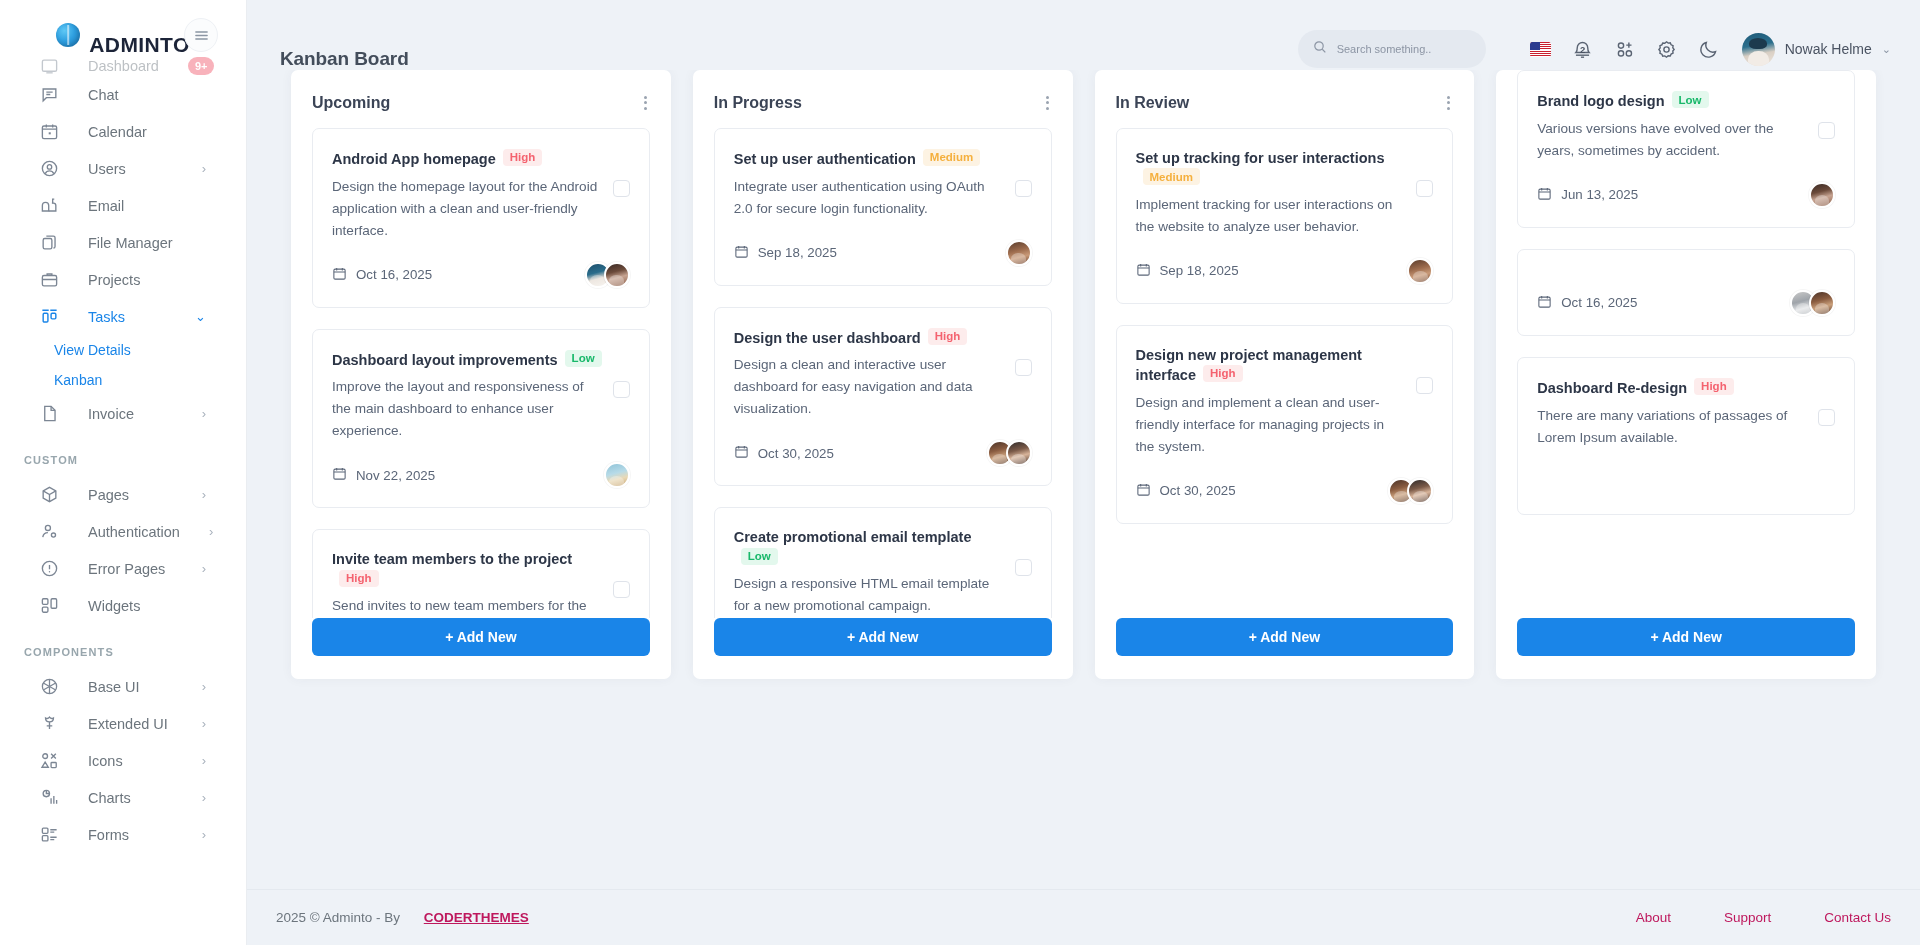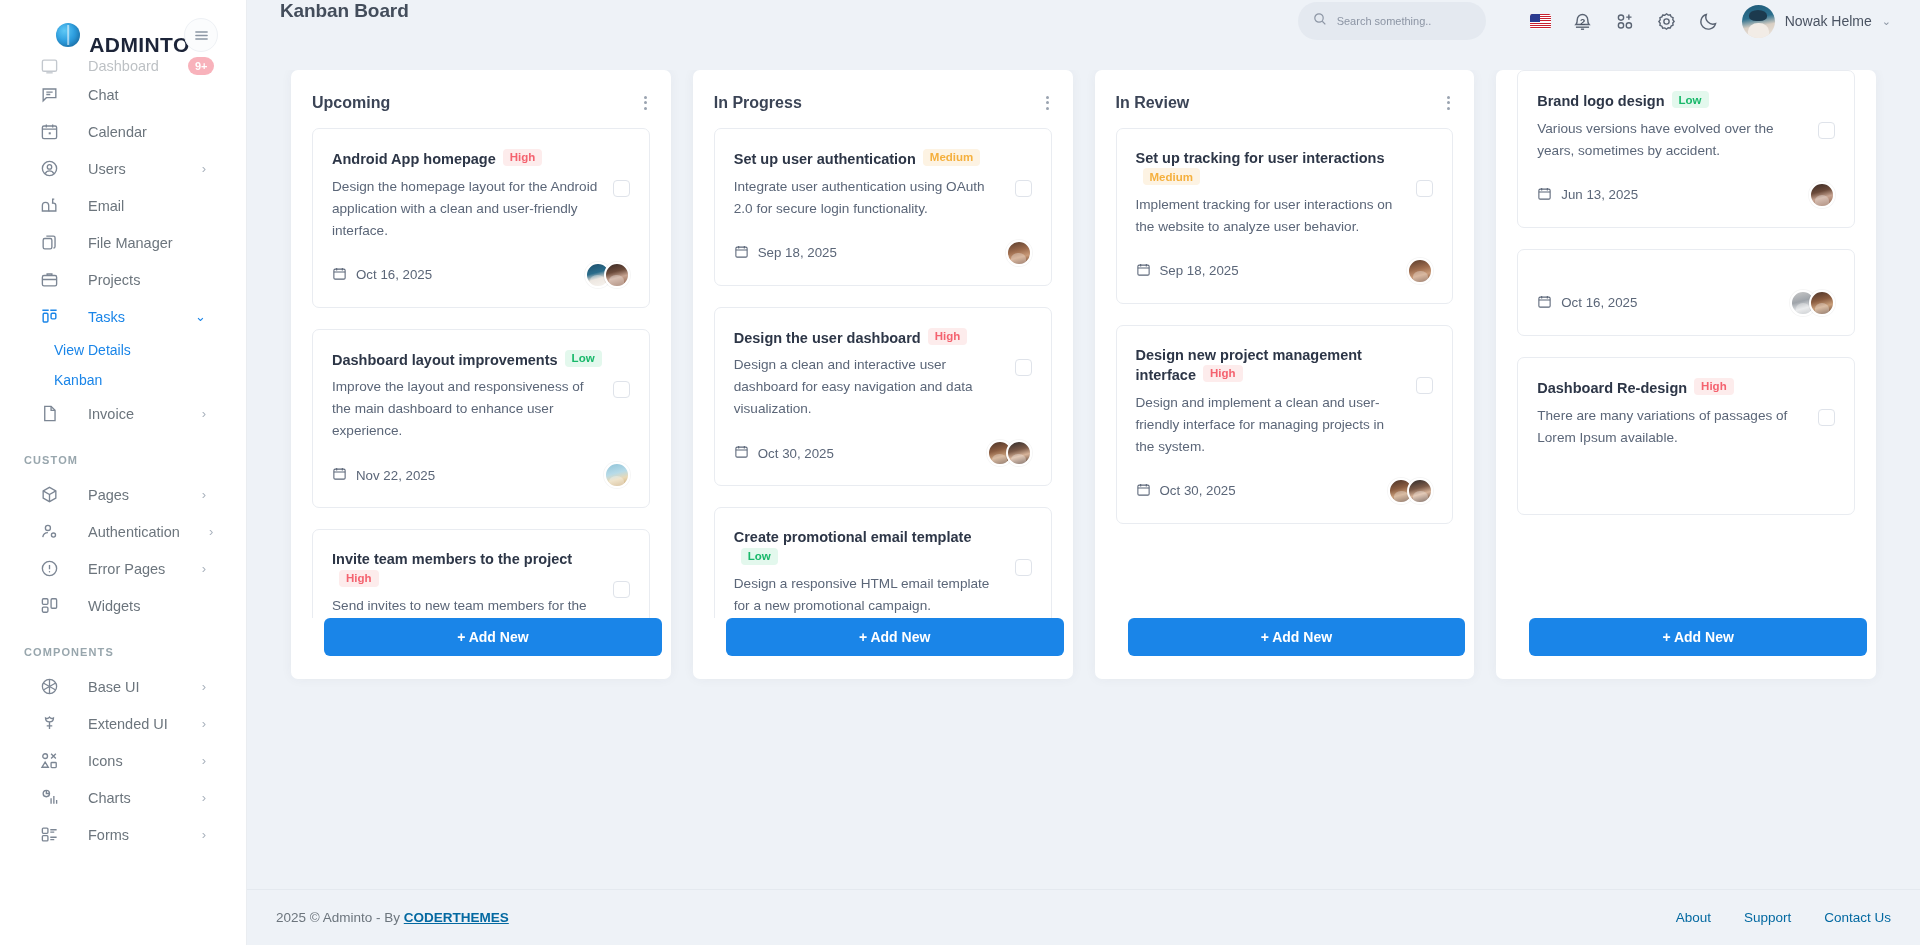--- a/index.html
+++ b/index.html
@@ -59,21 +59,21 @@
   .nav-sub { display: block; }
   .nav-sub-item {
     padding: 7px 24px 7px 54px; font-size: 14px; color: #1a85e8; cursor: pointer;
   }
   .scroll-cut { margin-top: -14px; }
 
   
   .topbar {
     position: absolute; left: 247px; top: 0; right: 0; height: 70px;
     background: #eef2f7;
-    display: flex; align-items: flex-start;
+    display: flex; align-items: flex-end;
   }
   .hamburger {
     position: absolute; left: -63px; top: 18px;
     width: 34px; height: 34px; border-radius: 50%;
     background: #fbfcfd; border: 1px solid #eef1f5;
     display: flex; align-items: center; justify-content: center;
     cursor: pointer; color: #8b95a3;
   }
   .page-title {
     font-size: 19px; font-weight: 700; color: #434d5b;
@@ -199,31 +199,31 @@
   .av.p6 { background: linear-gradient(165deg,#c9c9c9 0%,#9fa4aa 42%,#e2e4e6 70%,#b3b7bb 100%); }
   .av.p7 { background: linear-gradient(165deg,#4a3227 0%,#8a5c40 38%,#caa07c 64%,#5e3d2b 100%); }
   .av::after{
     content:""; position:absolute; left:16%; top:52%; width:68%; height:56%;
     background:rgba(255,255,255,.30); border-radius:46% 46% 0 0;
   }
   .col-foot { padding: 0 21px 23px 21px; }
   .add-new {
     width: 100%; height: 38px; border: none; border-radius: 6px;
     background: #1a85e8; color: #fff; font-size: 14px; font-weight: 600;
-    cursor: pointer; font-family: "Liberation Sans", sans-serif; margin-left: 12px;
+    cursor: pointer; font-family: "Liberation Sans", sans-serif;
   }
 
   
   .footer {
     position: absolute; left: 247px; right: 0; bottom: 0; height: 56px;
     border-top: 1px solid #e4e9ef;
     display: flex; align-items: center; padding: 0 29px;
     font-size: 13.5px; color: #6c757d;
   }
-  .footer a { color: #0369a1; text-decoration: underline; font-weight: 700; }
+  .footer a { color: #be185d; text-decoration: underline; font-weight: 700; margin-left: 20px; }
   .footer-links { margin-left: auto; display: flex; gap: 33px; }
   .footer-links a { text-decoration: none; font-weight: 400; }
 </style>
 </head>
 <body>
 
 <aside class="sidebar">
   <div class="brand">
     <span class="brand-mark"></span>
     <span class="brand-text">ADMINTO</span>

